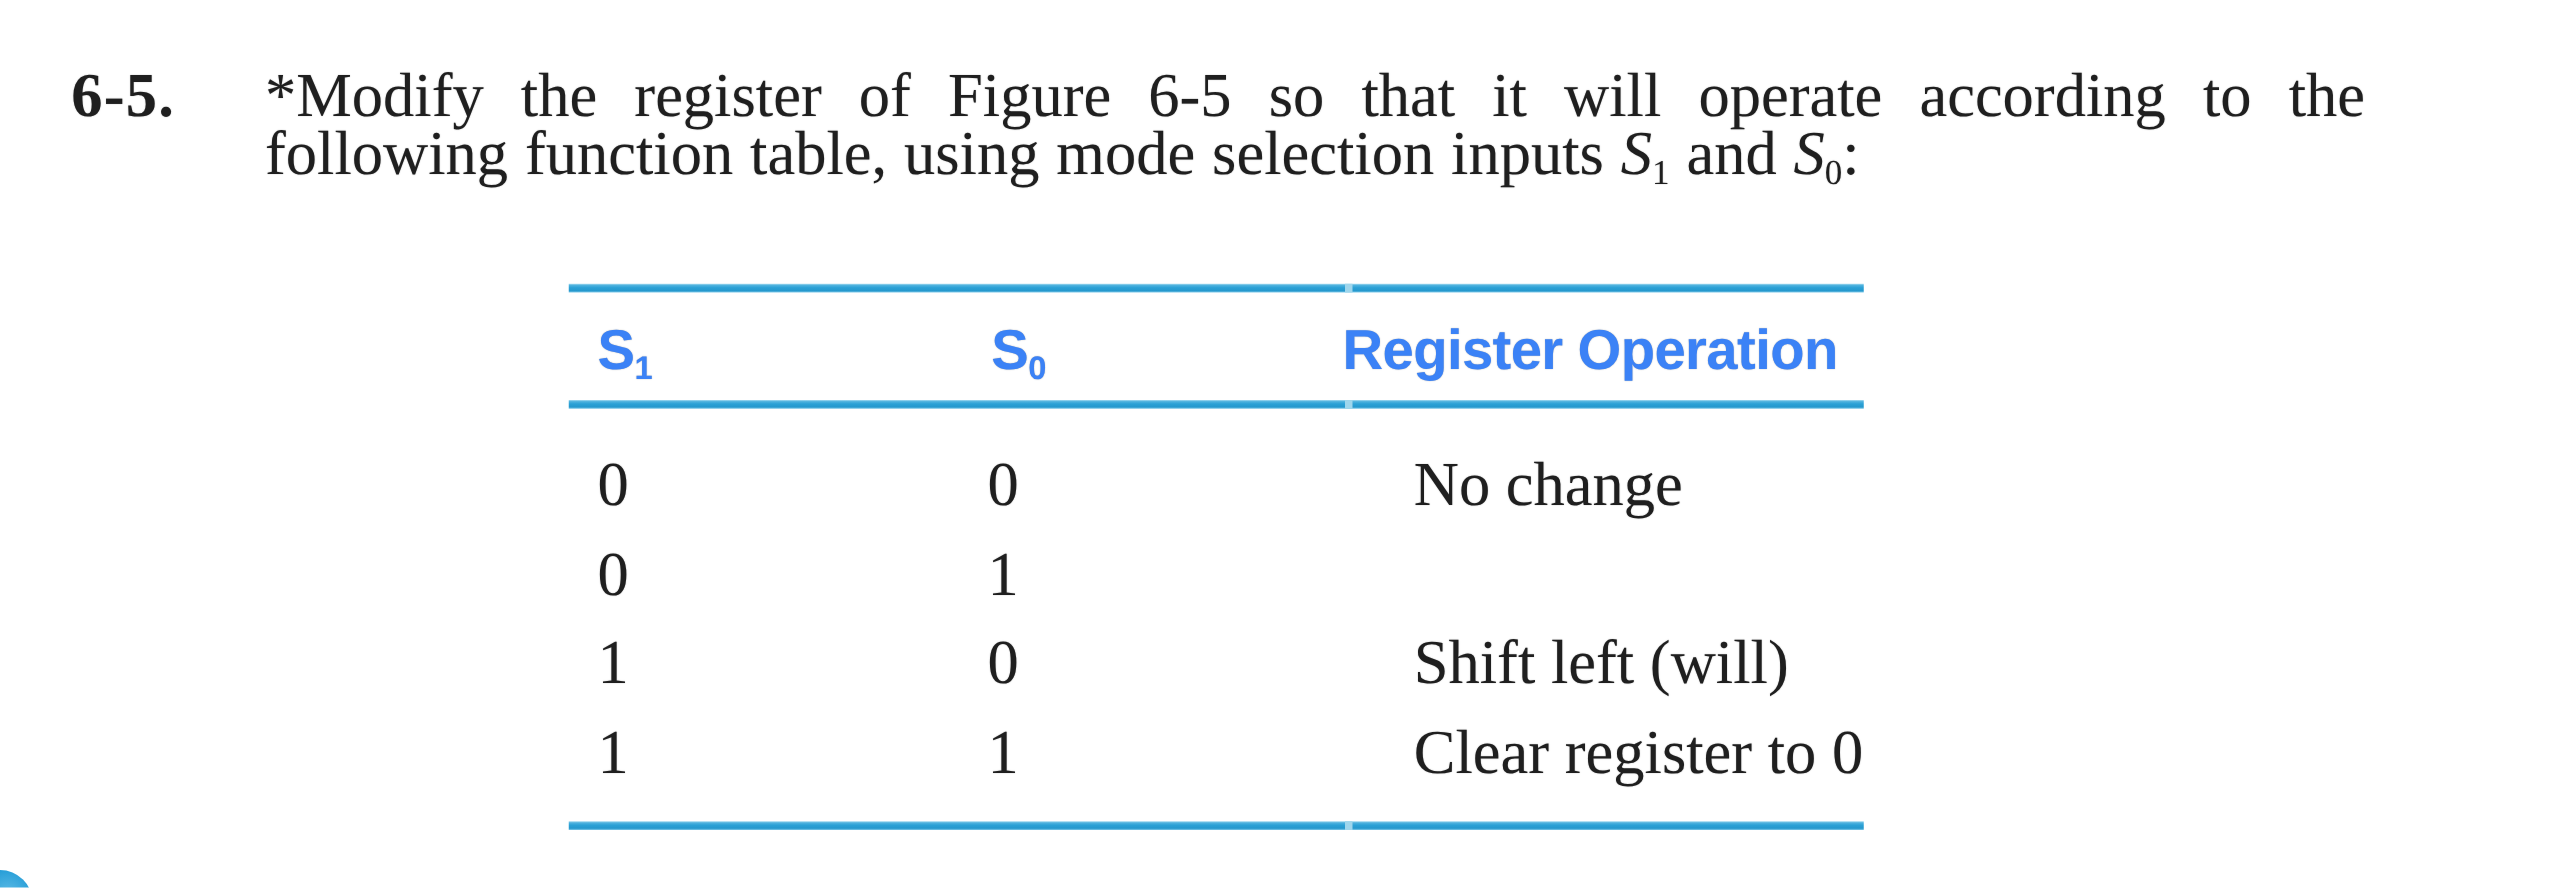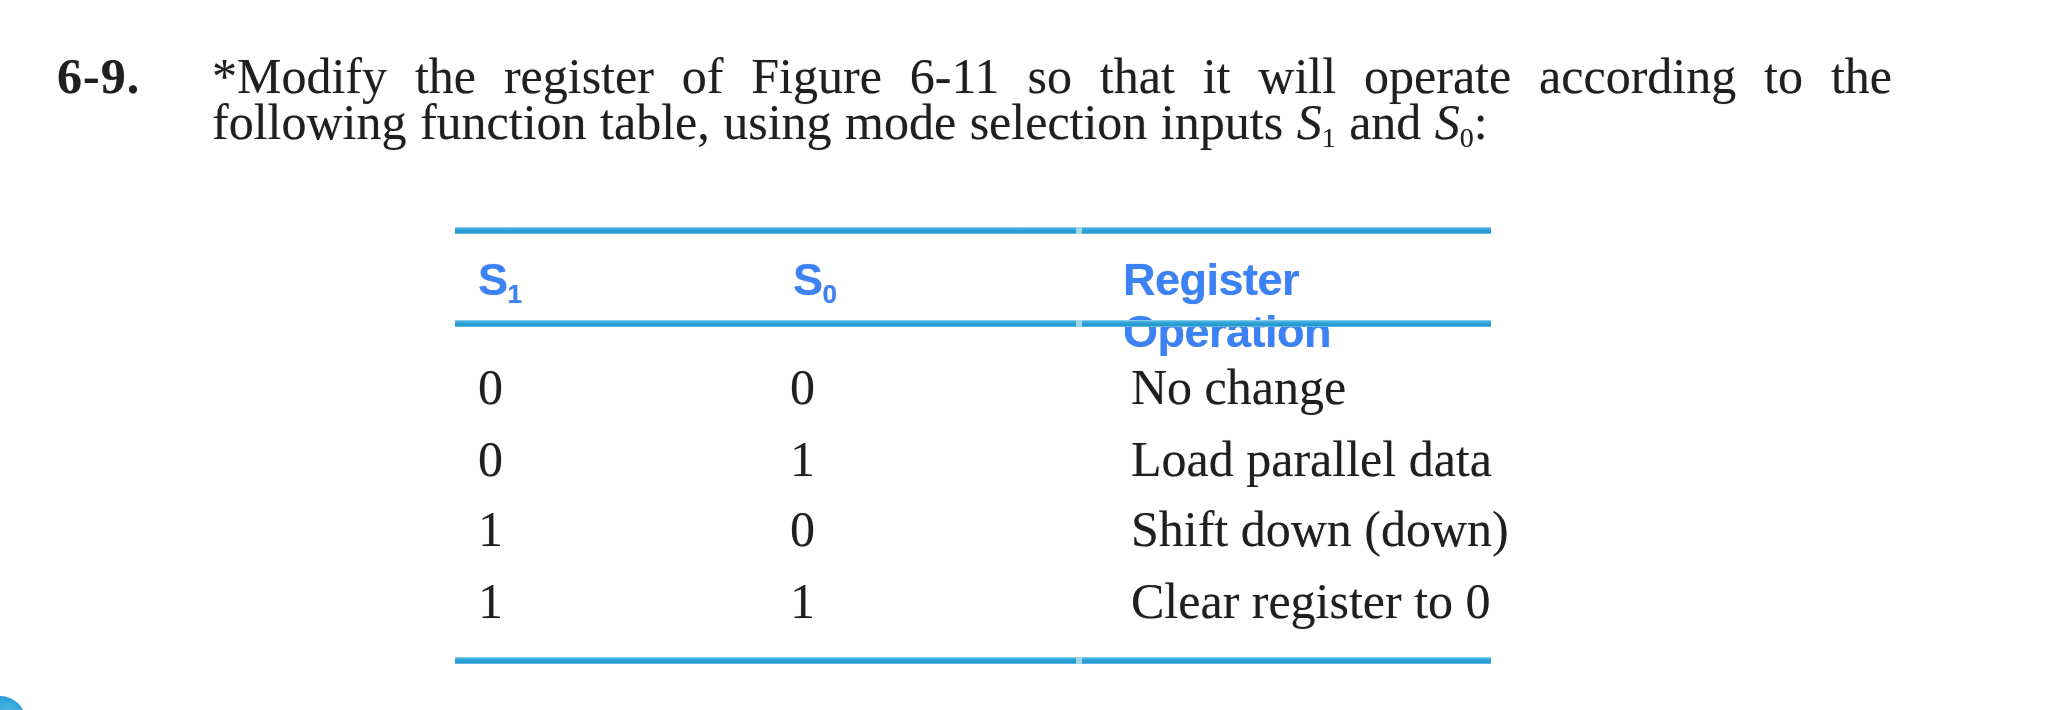--- a/index.html
+++ b/index.html
@@ -99,21 +99,21 @@
     top: 54px;               
     font-family: "Liberation Sans", sans-serif;
     font-weight: bold;
     font-size: 45px;
     line-height: 52px;
     letter-spacing: -0.5px;
     color: #3b82f6;
   }
   .th-s1 { left: 23px; }
   .th-s0 { left: 338px; }
-  .th-op { left: 668px; }
+  .th-op { left: 619px; }
   .th sub.tight { font-size: 0.58em; top: 0.3em; }
 
   .trow {
     position: absolute;
     left: 0;
     width: 1036px;
     height: 60px;
     font-size: 50px;
     line-height: 56px;
   }
@@ -137,23 +137,23 @@
     top: 696px;
     width: 52px;
     height: 52px;
     border-radius: 50%;
     background: radial-gradient(circle at 62% 38%, #5fbce6 0%, var(--dot-color, #1a97d4) 55%, #0f7fbe 100%);
   }
 </style>
 </head>
 <body>
 
-<div class="problem-number soft">6-9.</div>
-
-<div class="statement-line1 soft">*Modify the register of Figure 6-11 so that it will operate according to the</div>
+<div class="problem-number soft">6-5.</div>
+
+<div class="statement-line1 soft">*Modify the register of Figure 6-5 so that it will operate according to the</div>
 
 <div class="statement-line2 soft">
   <span>following function table, using mode selection inputs </span><span class="var-italic">S</span><sub class="tight">1</sub><span> and </span><span class="var-italic">S</span><sub class="tight">0</sub><span>:</span>
 </div>
 
 <div class="fn-table">
 
   <div class="rule rule-top">
     <div class="joint"></div>
   </div>
@@ -171,26 +171,25 @@
   </div>
 
   <div class="trow trow-0">
     <span class="td td-s1 soft">0</span>
     <span class="td td-s0 soft">0</span>
     <span class="td td-op soft">No change</span>
   </div>
   <div class="trow trow-1">
     <span class="td td-s1 soft">0</span>
     <span class="td td-s0 soft">1</span>
-    <span class="td td-op soft">Load parallel data</span>
   </div>
   <div class="trow trow-2">
     <span class="td td-s1 soft">1</span>
     <span class="td td-s0 soft">0</span>
-    <span class="td td-op soft">Shift down (down)</span>
+    <span class="td td-op soft">Shift left (will)</span>
   </div>
   <div class="trow trow-3">
     <span class="td td-s1 soft">1</span>
     <span class="td td-s0 soft">1</span>
     <span class="td td-op soft">Clear register to 0</span>
   </div>
 
   <div class="rule rule-bottom">
     <div class="joint"></div>
   </div>

